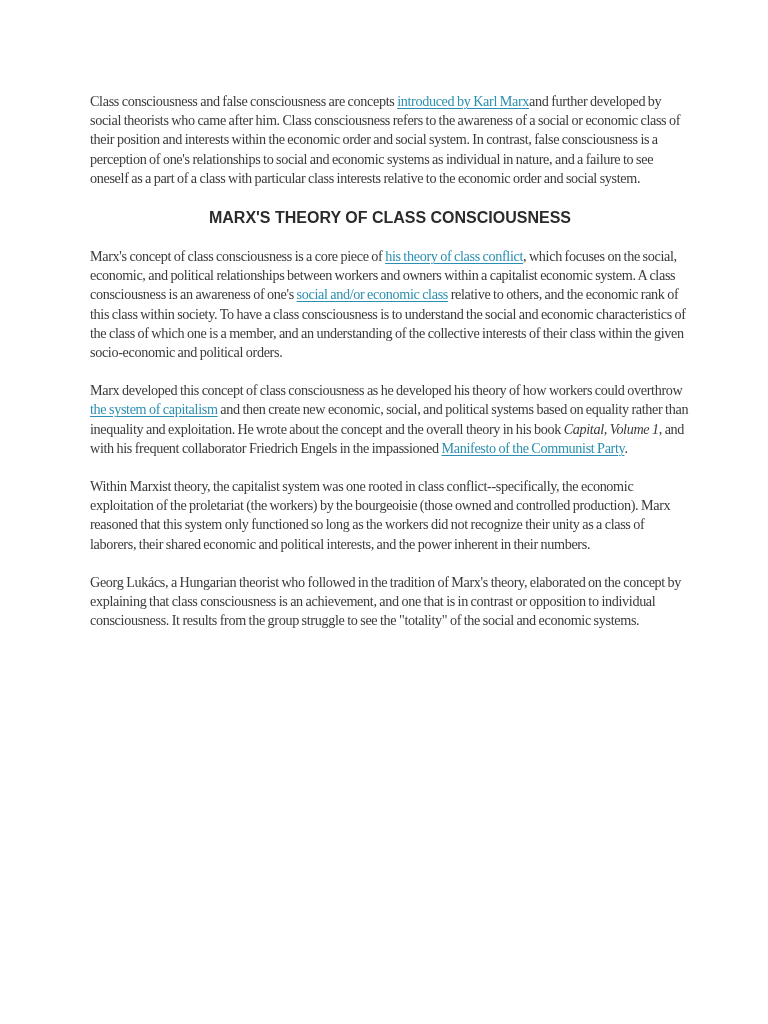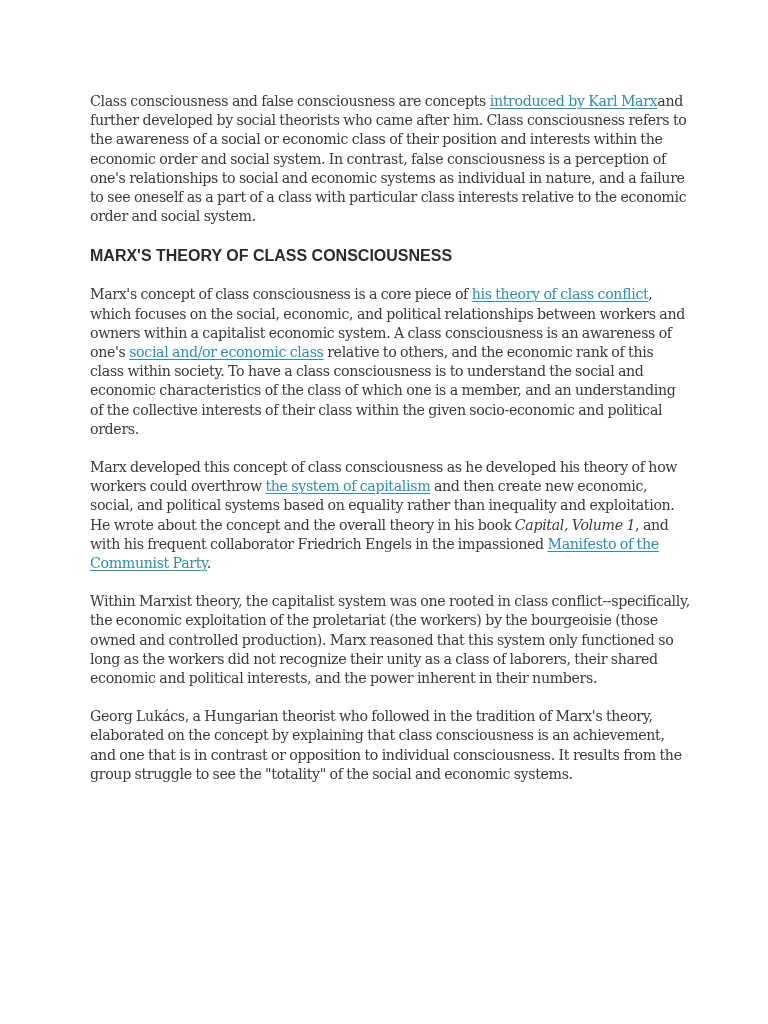--- a/index.html
+++ b/index.html
@@ -20,31 +20,33 @@
       width: 600px;
       color: #3a3a3a;
       font-family: "DejaVu Serif", "Liberation Serif", serif;
       font-size: 14.2px;
       line-height: 19.2px;
       letter-spacing: -0.35px;
       word-spacing: -0.5px;
     }
     .para {
       margin: 0 0 19px 0;
+      font-family: Liberation Serif, serif;
     }
     .heading {
       font-family: "Liberation Sans", sans-serif;
       font-weight: bold;
       font-size: 16px;
       letter-spacing: 0;
       word-spacing: 0;
       color: #2b2b2b;
       margin: 0 0 19px 0;
       line-height: 20px;
       padding-top: 1px;
+      text-align: center;
     }
     a.link {
       color: #2a8fb0;
       text-decoration: underline;
       text-decoration-thickness: 1px;
       text-underline-offset: 2px;
     }
     em.book {
       font-style: italic;
     }

